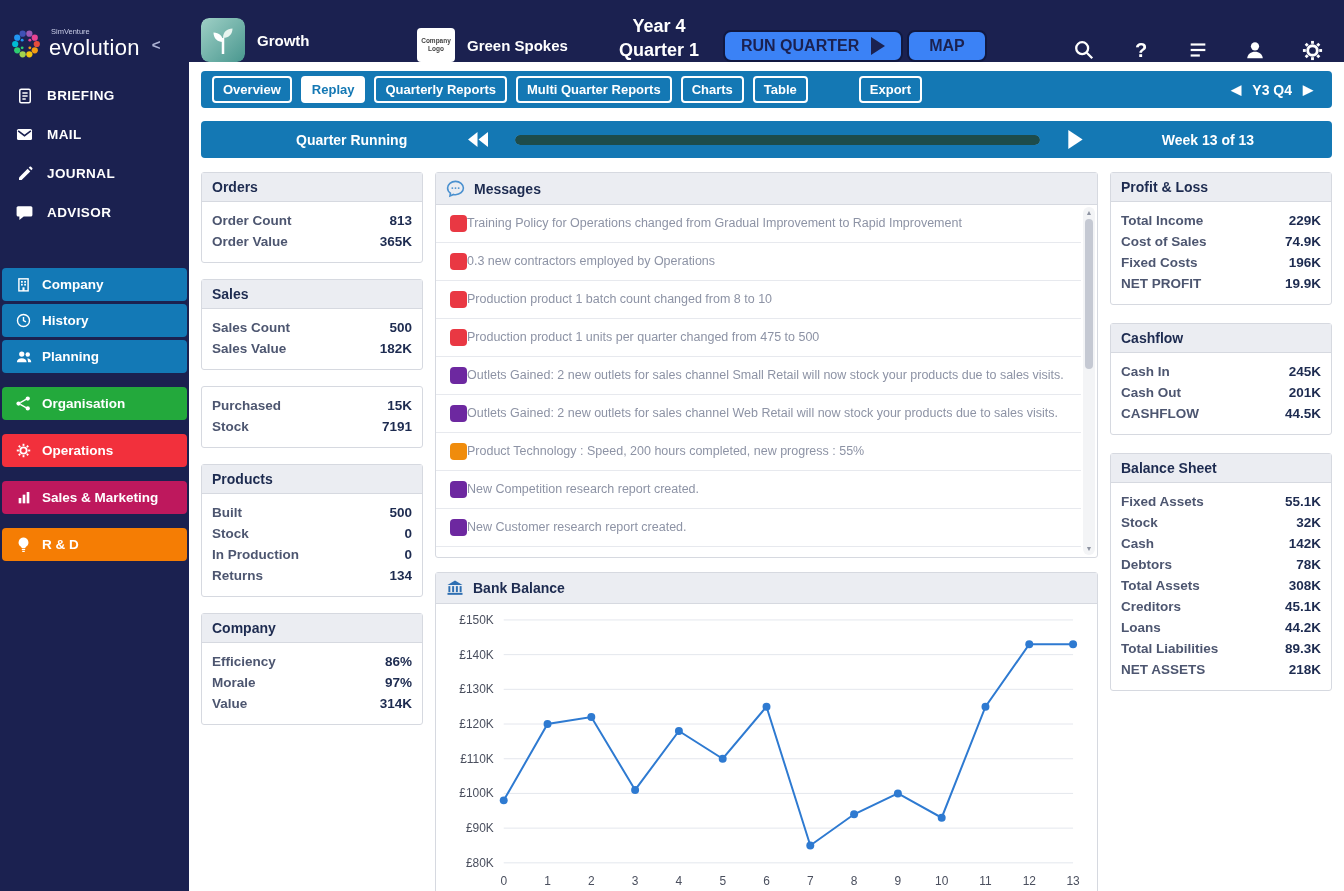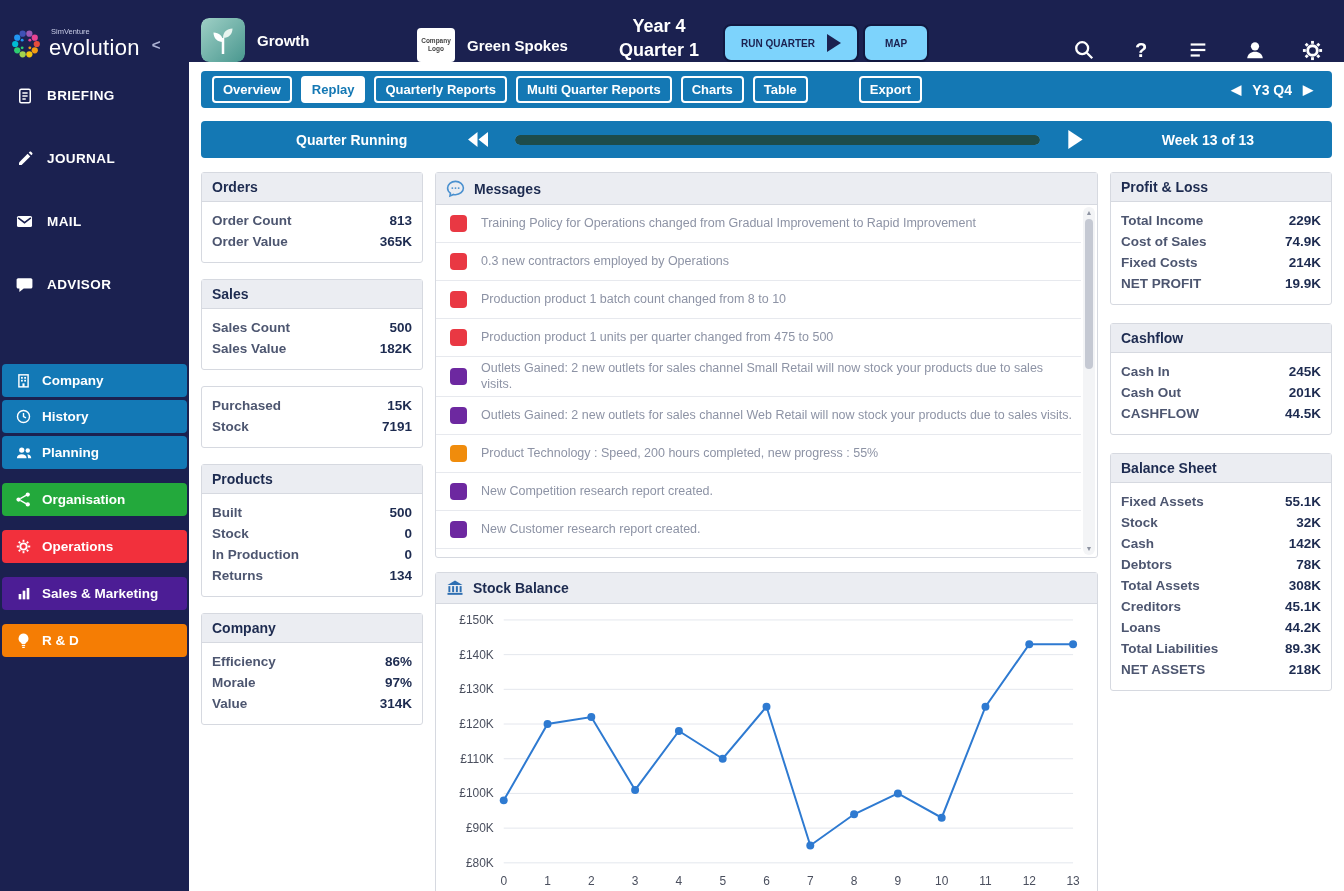--- a/index.html
+++ b/index.html
@@ -14,31 +14,31 @@
   .brand-small { font-size:7.5px; color:#c9cde6; margin-left:2px; margin-bottom:-1px; }
   .brand-name { font-size:22px; font-weight:300; letter-spacing:.3px; }
   .collapse { color:#aeb4d6; font-size:15px; font-weight:700; margin-left:7px; cursor:pointer; }
   .scenario { width:228px; flex-shrink:0; display:flex; align-items:center; gap:12px; padding-left:12px; }
   .scenario-thumb { width:44px; height:44px; border-radius:8px; overflow:hidden; flex-shrink:0; }
   .scenario-label { color:#fff; font-weight:700; font-size:15px; }
   .companybox { width:188px; flex-shrink:0; display:flex; align-items:center; gap:12px; }
   .company-logo { width:38px; height:34px; background:#fff; border-radius:4px; display:flex; align-items:center; justify-content:center; text-align:center; font-size:6.5px; font-weight:700; color:#444; padding:2px; line-height:1.3; cursor:pointer; }
   .company-name { color:#fff; font-weight:700; font-size:15px; white-space:nowrap; }
   .period { width:108px; text-align:center; color:#fff; font-weight:700; font-size:18px; line-height:1.3; }
-  .btn-run, .btn-map { height:38px; background:#7dd3fc; border:2px solid #111840; border-radius:8px; font-family:inherit; font-weight:700; font-size:10px; color:#1b2150; display:flex; align-items:center; cursor:pointer; }
+  .btn-run, .btn-map { height:32px; background:#3b82f6; border:2px solid #111840; border-radius:8px; font-family:inherit; font-weight:700; font-size:16px; color:#1b2150; display:flex; align-items:center; cursor:pointer; }
   .btn-run { margin-left:10px; padding:0 16px; gap:12px; }
   .btn-map { margin-left:4px; padding:0 20px; }
   .play-tri { width:0; height:0; border-top:9px solid transparent; border-bottom:9px solid transparent; border-left:14px solid #1b2150; }
   .top-icons { margin-left:auto; display:flex; align-items:center; gap:33px; padding-right:20px; }
   .icon-btn { background:none; border:none; cursor:pointer; width:24px; height:24px; display:flex; align-items:center; justify-content:center; }
   .help-q { color:#fff; font-size:20px; font-weight:700; }
 
   
   .shell { display:flex; flex:1; min-height:0; }
-  .sidebar { width:189px; flex-shrink:0; background:#1b2150; padding-top:14px; display:flex; flex-direction:column;gap:24px; }
+  .sidebar { width:189px; flex-shrink:0; background:#1b2150; padding-top:14px; display:flex; flex-direction:column; }
   .nav-item { height:39px; display:flex; align-items:center; gap:13px; padding-left:15px; color:#fff; font-weight:700; font-size:13.5px; letter-spacing:.4px; cursor:pointer; }
   .modules { margin-top:36px; display:flex; flex-direction:column; }
   .mod { height:33px; margin:0 2px 3px 2px; border:none; border-radius:4px; display:flex; align-items:center; gap:9px; padding-left:12px; color:#fff; font-weight:700; font-size:13.5px; font-family:inherit; cursor:pointer; white-space:nowrap; }
   .mod.gap { margin-top:11px; }
   .mod-icon, .nav-icon { display:flex; align-items:center; justify-content:center; width:19px; flex-shrink:0; }
 
   
   .main { flex:1; min-width:0; background:#fff; padding:9px 12px 0 12px; display:flex; flex-direction:column; }
   .tabbar { height:37px; background:#1478b4; border-radius:4px; display:flex; align-items:center; padding:0 11px; gap:9px; flex-shrink:0; }
   .tab { border:2px solid #fff; background:transparent; color:#fff; font-family:inherit; font-weight:700; font-size:13px; padding:4px 9px; border-radius:4px; cursor:pointer; white-space:nowrap; }
@@ -62,21 +62,21 @@
 
   .panel { background:#fff; border:1px solid #d6d9e0; border-radius:3px; width:100%; }
   .panel-h { background:#ebedf2; border-bottom:1px solid #d6d9e0; padding:6px 10px; font-weight:700; font-size:14px; color:#1d2b50; display:flex; align-items:center; gap:9px; }
   .panel-b { padding:8px 10px 10px; }
   .stat-row { display:flex; justify-content:space-between; align-items:center; padding:3px 0; font-size:13.5px; }
   .stat-label { color:#4d5670; font-weight:700; }
   .stat-value { color:#1d2b50; font-weight:700; }
 
   .msg-body { position:relative; height:352px; overflow:hidden; }
   .msg-list { margin-right:16px; }
-  .msg-item { display:flex; align-items:center; gap:14px; padding:3px 6px 3px 14px; border-bottom:1px solid #e7e9ee; min-height:38px; }
+  .msg-item { display:flex; align-items:center; padding:3px 6px 3px 14px; border-bottom:1px solid #e7e9ee; min-height:38px; }
   .msg-dot { width:17px; height:17px; border-radius:4px; flex-shrink:0; }
   .msg-text { font-size:12.5px; color:#8d93a5; line-height:1.3; }
   .msg-scrollbar { position:absolute; top:2px; right:2px; bottom:2px; width:12px; background:#f3f4f6; border-radius:6px; }
   .sb-arrow { position:absolute; left:0; width:100%; text-align:center; font-size:7px; color:#8e94a2; line-height:10px; }
   .sb-arrow.up { top:1px; } .sb-arrow.down { bottom:1px; }
   .sb-thumb { position:absolute; top:12px; left:2px; width:8px; height:150px; background:#c5c9d3; border-radius:4px; cursor:grab; }
 
   .chart-body { padding:4px 8px 0 8px; }
   #bank-chart { width:100%; height:auto; display:block; }
   text.tick { font-family:"Liberation Sans",sans-serif; font-size:12px; fill:#4a4f5e; }
@@ -201,35 +201,35 @@
               <rect x="5" y="3" width="14" height="18" rx="2" fill="none" stroke="#fff" stroke-width="2"></rect>
               <line x1="8.5" y1="8" x2="15.5" y2="8" stroke="#fff" stroke-width="2"></line>
               <line x1="8.5" y1="12" x2="15.5" y2="12" stroke="#fff" stroke-width="2"></line>
               <line x1="8.5" y1="16" x2="13" y2="16" stroke="#fff" stroke-width="2"></line>
             </svg>
         </span>
         <span>BRIEFING</span>
       </div>
       <div class="nav-item">
         <span class="nav-icon">
+          <svg width="19" height="19" viewBox="0 0 24 24">
+              <rect x="2.5" y="5" width="19" height="14" rx="2" fill="#fff"></rect>
+              <polyline points="4,7.5 12,13.5 20,7.5" stroke="#1b2150" stroke-width="2" fill="none"></polyline>
+            </svg>
+        </span>
+        <span>MAIL</span>
+      </div>
+      <div class="nav-item">
+        <span class="nav-icon">
           <svg width="18" height="18" viewBox="0 0 24 24">
               <path fill="#fff" d="M4 16.5L15.5 5l3.5 3.5L7.5 20H4z"></path>
               <path fill="#fff" d="M17 3.5l3.5 3.5 1.2-1.2c.5-.5.5-1.4 0-1.9l-1.6-1.6c-.5-.5-1.4-.5-1.9 0z"></path>
             </svg>
         </span>
         <span>JOURNAL</span>
-      </div>
-      <div class="nav-item">
-        <span class="nav-icon">
-          <svg width="19" height="19" viewBox="0 0 24 24">
-              <rect x="2.5" y="5" width="19" height="14" rx="2" fill="#fff"></rect>
-              <polyline points="4,7.5 12,13.5 20,7.5" stroke="#1b2150" stroke-width="2" fill="none"></polyline>
-            </svg>
-        </span>
-        <span>MAIL</span>
       </div>
       <div class="nav-item">
         <span class="nav-icon">
           <svg width="19" height="19" viewBox="0 0 24 24">
               <path fill="#fff" d="M4 4h16c1.1 0 2 .9 2 2v9c0 1.1-.9 2-2 2h-9l-5.5 4.5V17H4c-1.1 0-2-.9-2-2V6c0-1.1.9-2 2-2z"></path>
             </svg>
         </span>
         <span>ADVISOR</span>
       </div>
 
@@ -291,21 +291,21 @@
                   <line x1="18.5" y1="12" x2="21.5" y2="12"></line>
                   <line x1="5.3" y1="5.3" x2="7.3" y2="7.3"></line>
                   <line x1="16.7" y1="16.7" x2="18.7" y2="18.7"></line>
                   <line x1="18.7" y1="5.3" x2="16.7" y2="7.3"></line>
                   <line x1="7.3" y1="16.7" x2="5.3" y2="18.7"></line>
                 </g>
               </svg>
           </span>
           <span>Operations</span>
         </button>
-        <button class="mod gap" style="background: #4c1d95;">
+        <button class="mod gap" style="background: #be185d;">
           <span class="mod-icon">
             <svg width="16" height="16" viewBox="0 0 24 24">
                 <rect x="4" y="12" width="4" height="8" fill="#fff"></rect>
                 <rect x="10" y="7" width="4" height="13" fill="#fff"></rect>
                 <rect x="16" y="3" width="4" height="17" fill="#fff"></rect>
               </svg>
           </span>
           <span>Sales &amp; Marketing</span>
         </button>
         <button class="mod gap" style="background: rgb(245, 125, 4);">
@@ -527,21 +527,21 @@
               <svg width="18" height="18" viewBox="0 0 24 24">
                 <g fill="#2e6fb2">
                     <polygon points="12,2 22,8 2,8"></polygon>
                     <rect x="3.2" y="9.5" width="2.6" height="8"></rect>
                     <rect x="8.2" y="9.5" width="2.6" height="8"></rect>
                     <rect x="13.2" y="9.5" width="2.6" height="8"></rect>
                     <rect x="18.2" y="9.5" width="2.6" height="8"></rect>
                     <rect x="2" y="18.5" width="20" height="2.6"></rect>
                   </g>
               </svg>
-              <span>Stock Balance</span>
+              <span>Bank Balance</span>
             </div>
             <div class="chart-body">
               <svg id="bank-chart" viewBox="0 0 648 286">
                   <line x1="60" y1="256" x2="632" y2="256" stroke="#e4e7ed" stroke-width="1"></line>
                   <text class="tick" x="50" y="260" text-anchor="end">£80K</text>
                   <line x1="60" y1="221.14285714285714" x2="632" y2="221.14285714285714" stroke="#e4e7ed" stroke-width="1"></line>
                   <text class="tick" x="50" y="225.14285714285714" text-anchor="end">£90K</text>
                   <line x1="60" y1="186.28571428571428" x2="632" y2="186.28571428571428" stroke="#e4e7ed" stroke-width="1"></line>
                   <text class="tick" x="50" y="190.28571428571428" text-anchor="end">£100K</text>
                   <line x1="60" y1="151.42857142857142" x2="632" y2="151.42857142857142" stroke="#e4e7ed" stroke-width="1"></line>
@@ -598,21 +598,21 @@
                   <span class="stat-value">229K</span>
                 </div>
 
                 <div class="stat-row">
                   <span class="stat-label">Cost of Sales</span>
                   <span class="stat-value">74.9K</span>
                 </div>
 
                 <div class="stat-row">
                   <span class="stat-label">Fixed Costs</span>
-                  <span class="stat-value">214K</span>
+                  <span class="stat-value">196K</span>
                 </div>
 
                 <div class="stat-row">
                   <span class="stat-label">NET PROFIT</span>
                   <span class="stat-value">19.9K</span>
                 </div>
               </div>
           </section>
           <section class="panel">
             <div class="panel-h">Cashflow</div>

